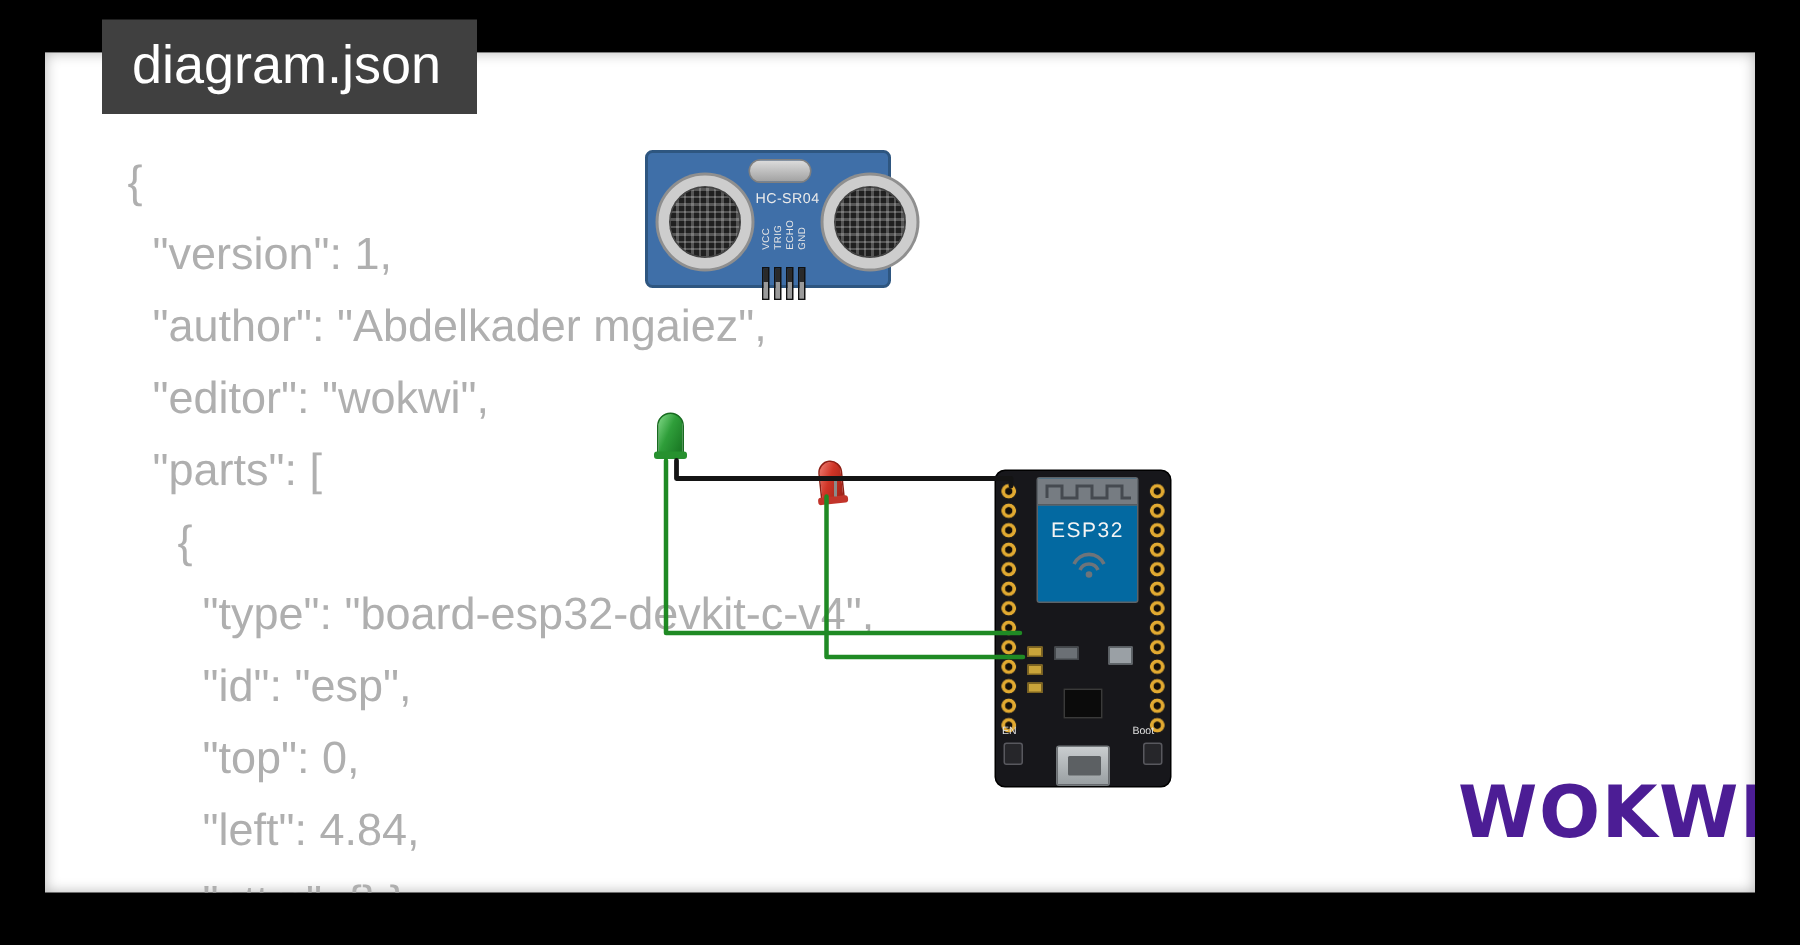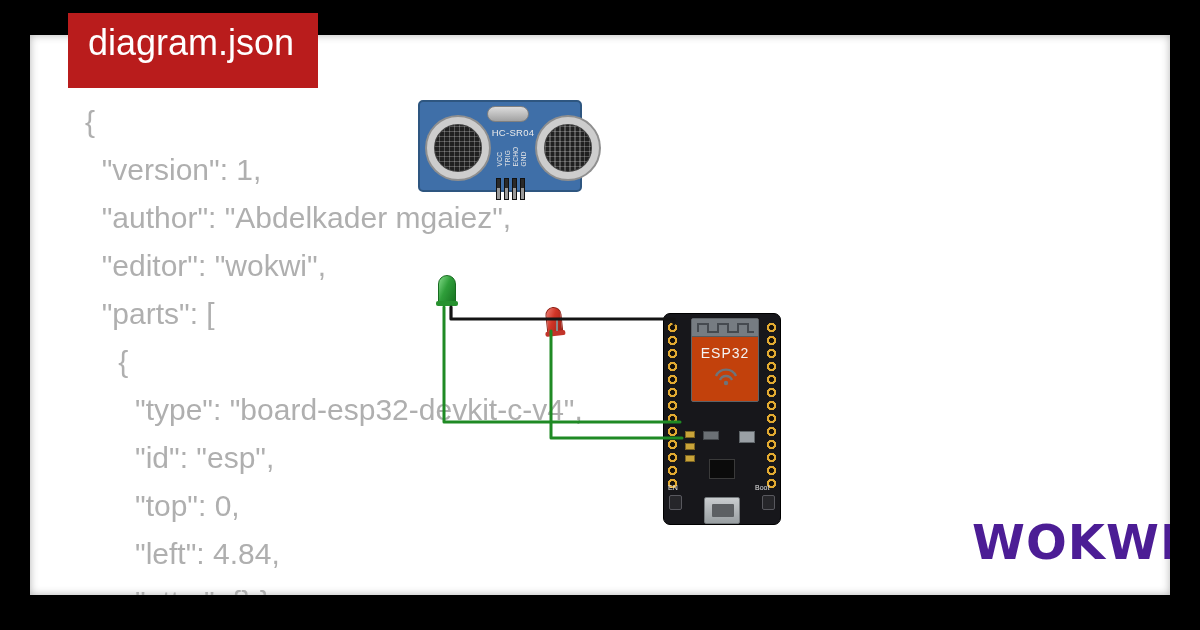--- a/index.html
+++ b/index.html
@@ -11,33 +11,33 @@
     font-family:"Liberation Sans", sans-serif;
   }
   .canvas {
     position:absolute; left:30px; top:35px; width:1140px; height:560px;
     background:#ffffff; overflow:hidden;
     box-shadow: inset 0 0 9px rgba(0,0,0,0.30);
   }
   
   .tab {
     position:absolute; left:68px; top:13px; z-index:20;
-    background:#b91c1c; color:#fff;
+    background:#404040; color:#fff;
     font-size:36px; font-weight:400;
-    padding:9px 24px 24px 20px;
+    padding:9px 24px 12px 20px;
   }
   
   .code { position:absolute; left:55px; top:63px; z-index:1; }
   .code-line {
     white-space:pre;
     font-size:30px; line-height:48px;
     color:#afafaf;
   }
   
-  .hcsr04 { position:absolute; left:388px; top:65px; width:164px; height:92px; z-index:2; }
+  .hcsr04 { position:absolute; left:400px; top:65px; width:164px; height:92px; z-index:2; }
   .hcsr04-board {
     position:absolute; inset:0;
     background:#3f6fa8; border:2px solid #2e5680; border-radius:5px;
   }
   .transducer {
     position:absolute; top:17px; width:62px; height:62px; border-radius:50%;
     border:7px solid #cdcdcd;
     box-shadow: 0 0 0 2px #8f8f8f, inset 0 0 0 1px #444;
     background-color:#202020;
     background-image:
@@ -82,21 +82,21 @@
   .esp32-pcb { position:absolute; inset:0; background:#17171b; border-radius:7px; border:1px solid #000; }
   .pin-strip {
     position:absolute; top:8px; width:15px; height:168px;
     background-image: radial-gradient(circle at 7.5px 6.5px, #15100a 2.2px, #e2aa31 2.7px 4.6px, rgba(0,0,0,0) 5px);
     background-size:15px 13px; background-repeat:repeat-y;
   }
   .pin-strip.left { left:2px; }
   .pin-strip.right { right:2px; }
   .shield {
     position:absolute; left:28px; top:5px; width:68px; height:84px;
-    background:#c2410c; border:1px solid #5d6368; border-radius:2px;
+    background:#0369a1; border:1px solid #5d6368; border-radius:2px;
   }
   .antenna {
     position:absolute; left:0; top:0; width:100%; height:18px;
     background:#767c82; border-bottom:1px solid #565c61;
   }
   .esp-label {
     position:absolute; left:0; top:26px; width:100%;
     text-align:center; color:#f4f4f4; font-size:14px; letter-spacing:1px;
   }
   .wifi-icon { position:absolute; left:21px; top:48px; }

